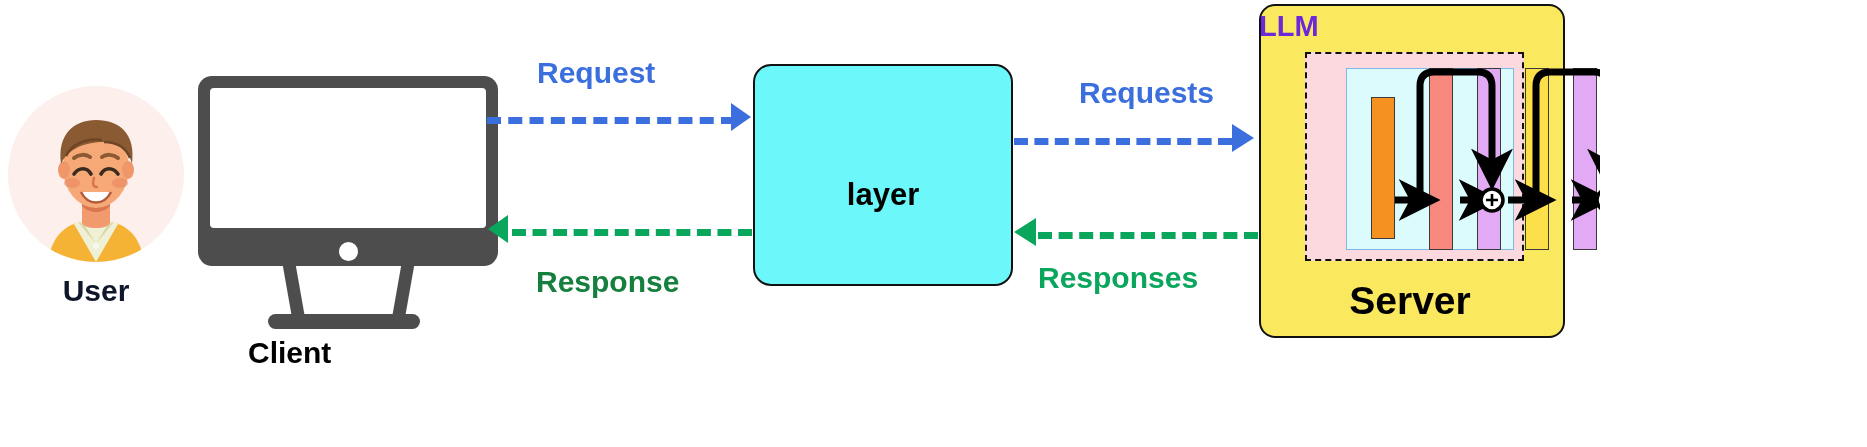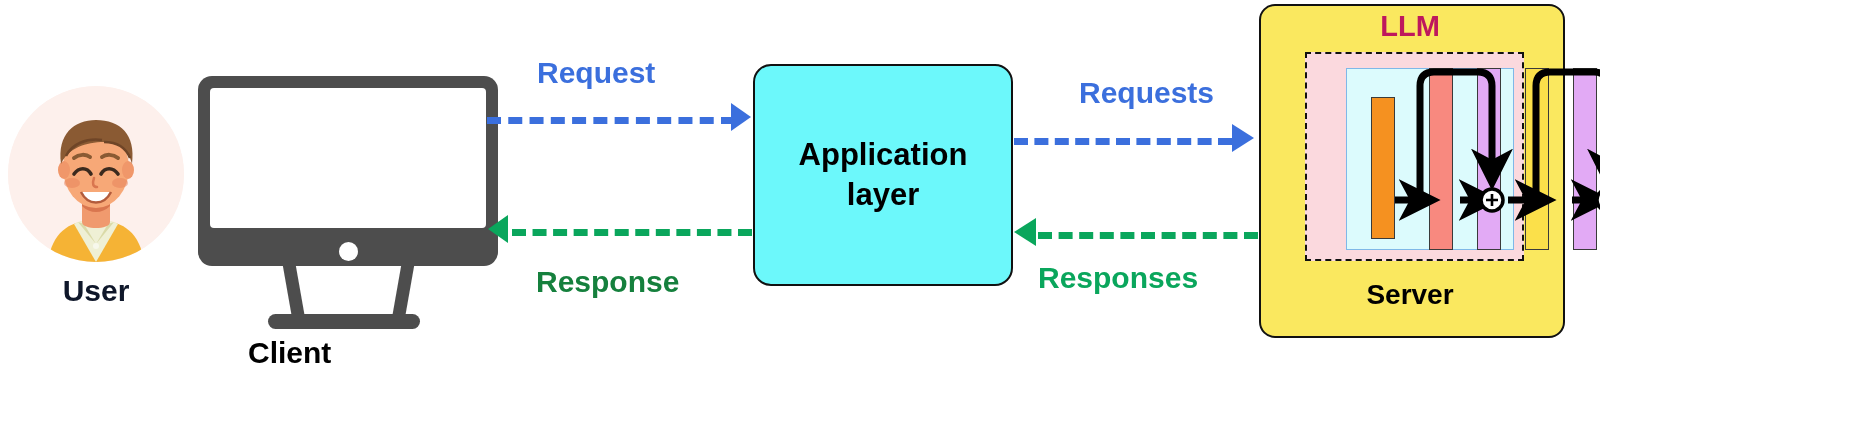--- a/index.html
+++ b/index.html
@@ -31,24 +31,24 @@
   
   #app-layer{left:753px;top:64px;width:256px;height:218px;background:#6cf8fb;
              border:2px solid #111;border-radius:18px;
              display:flex;align-items:center;justify-content:center;}
   #app-layer-label{font-size:31px;font-weight:bold;color:#000;text-align:center;
                    line-height:1.28;}
 
   
   #server-box{left:1259px;top:4px;width:302px;height:330px;background:#fae85f;
               border:2px solid #111;border-radius:16px;}
-  #llm-title{left:1259px;top:10px;width:302px;text-align:center;
-             font-size:29px;font-weight:bold;color:#be185d;}
+  #llm-title{left:1259px;top:10px;width:302px;text-align:left;
+             font-size:29px;font-weight:bold;color:#6d28d9;}
   #server-label{left:1259px;top:279px;width:302px;text-align:center;
-                font-size:28px;font-weight:bold;color:#000;}
+                font-size:39px;font-weight:bold;color:#000;}
   #llm-outer{left:1305px;top:52px;width:215px;height:205px;background:#fbd9de;
              border:2px dashed #111;}
   #llm-inner{left:1346px;top:68px;width:166px;height:180px;background:#dcfbfd;
              border:1.5px solid #7fb8e8;}
   .llm-bar{position:absolute;border:1px solid #3a3a3a;}
 
   
   .dash-line{position:absolute;height:0;border-top-width:7px;border-top-style:dashed;}
   .arrow-head{position:absolute;width:0;height:0;}
   .edge-label{position:absolute;font-size:30px;font-weight:bold;white-space:nowrap;}
@@ -113,21 +113,21 @@
   <div class="edge-label" style="left:537px;top:56px;color:#3b6fdd;">Request</div>
   <div class="dash-line" style="left:487px;top:117px;width:248px;border-top-color:#3b6fdd;"></div>
   <div class="arrow-head" style="left:731px;top:103px;border-top:14px solid transparent;border-bottom:14px solid transparent;border-left:20px solid #3b6fdd;"></div>
 
   <div class="edge-label" style="left:536px;top:265px;color:#15803d;">Response</div>
   <div class="dash-line" style="left:512px;top:229px;width:240px;border-top-color:#0aa65c;"></div>
   <div class="arrow-head" style="left:488px;top:215px;border-top:14px solid transparent;border-bottom:14px solid transparent;border-right:20px solid #0aa65c;"></div>
 
   <div class="abs" id="app-layer">
     <div id="app-layer-label">
-      <span>Application</span><br>
+      <br>
       <span>layer</span>
     </div>
   </div>
 
   <div class="edge-label" style="left:1051px;top:76px;color:#3b6fdd;margin-left:28px;">Requests</div>
   <div class="dash-line" style="left:1014px;top:138px;width:218px;border-top-color:#3b6fdd;"></div>
   <div class="arrow-head" style="left:1232px;top:124px;border-top:14px solid transparent;border-bottom:14px solid transparent;border-left:22px solid #3b6fdd;"></div>
 
   <div class="edge-label" style="left:1038px;top:261px;color:#0aa65c;">Responses</div>
   <div class="dash-line" style="left:1038px;top:232px;width:220px;border-top-color:#0aa65c;"></div>

